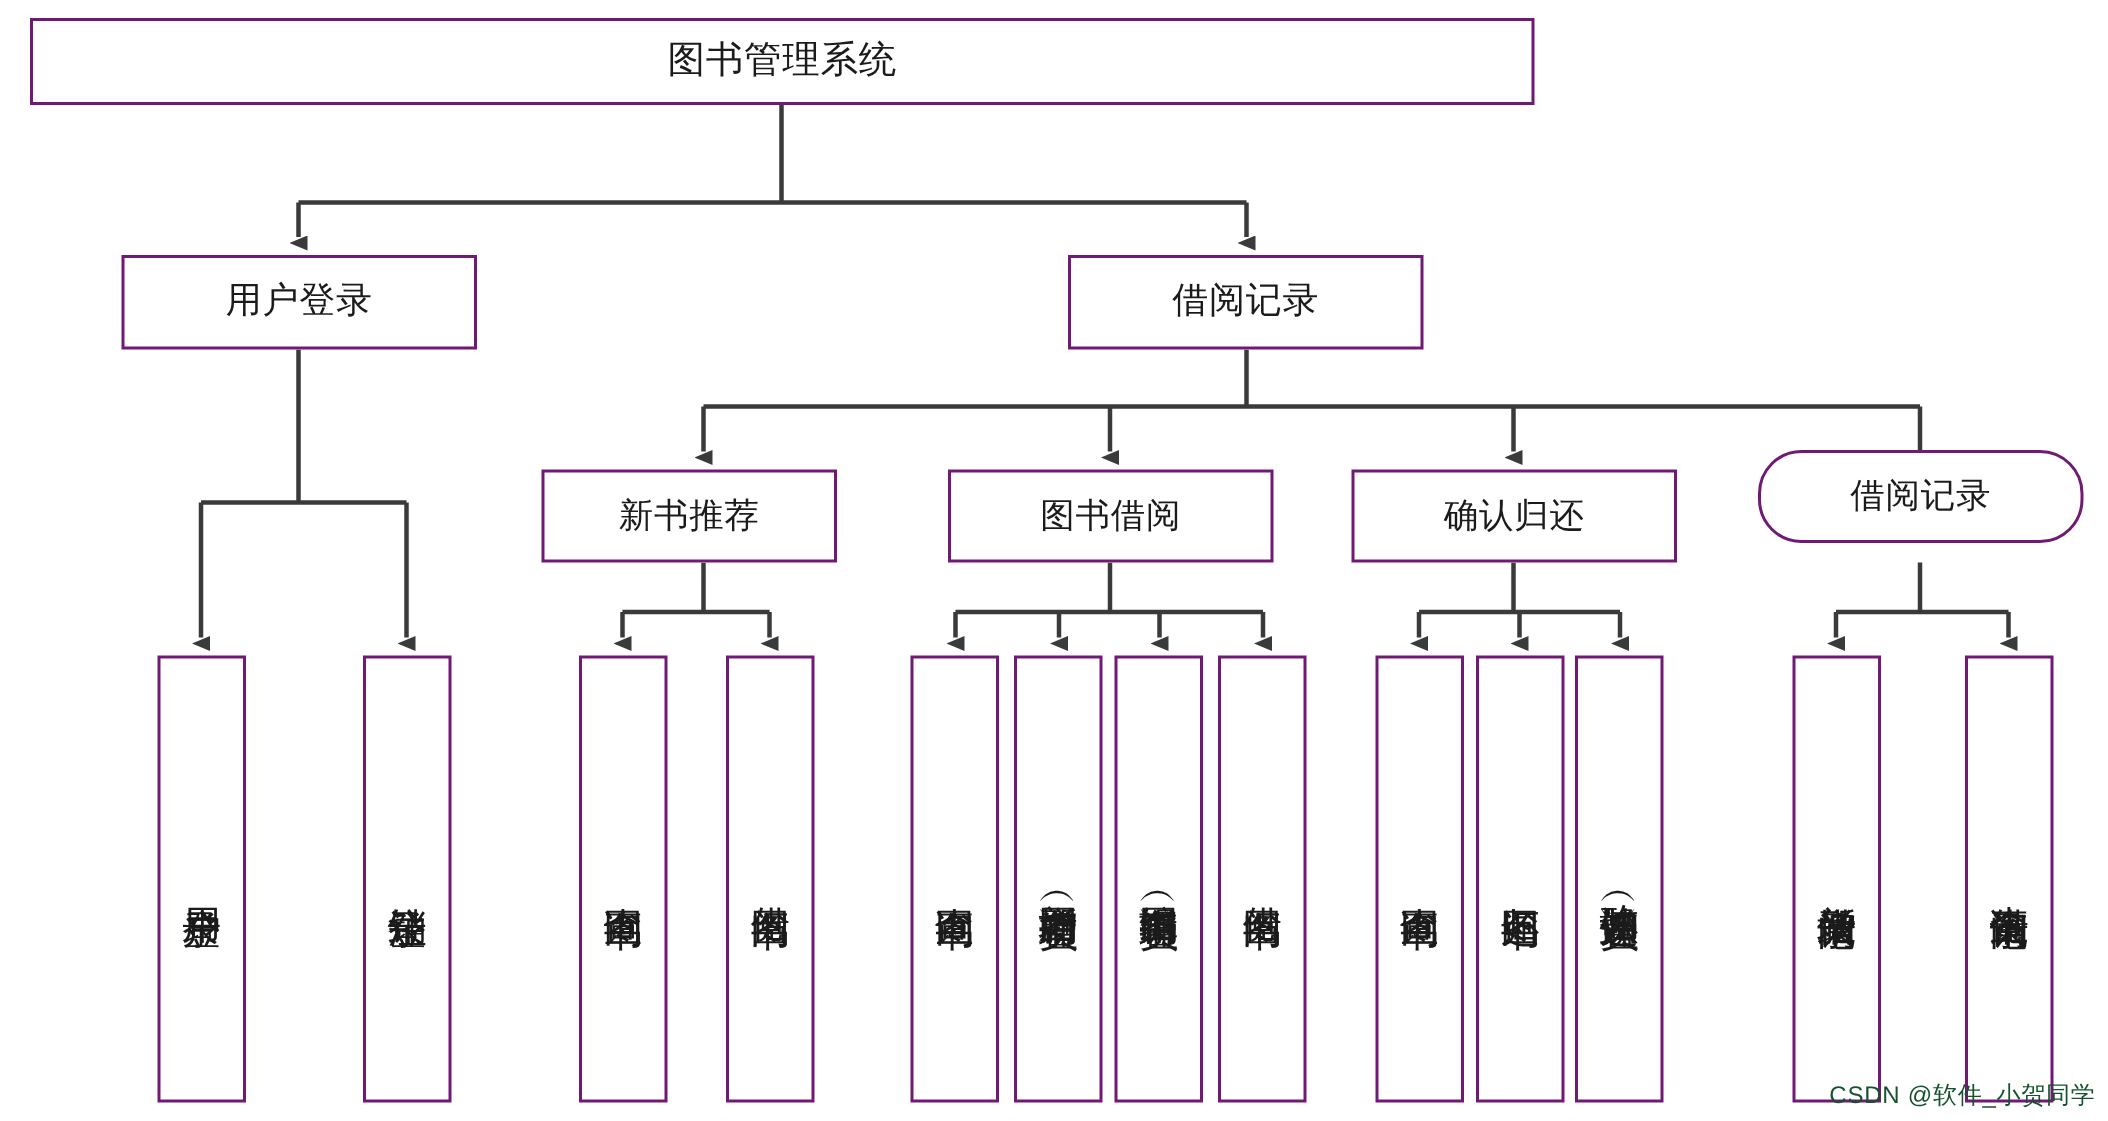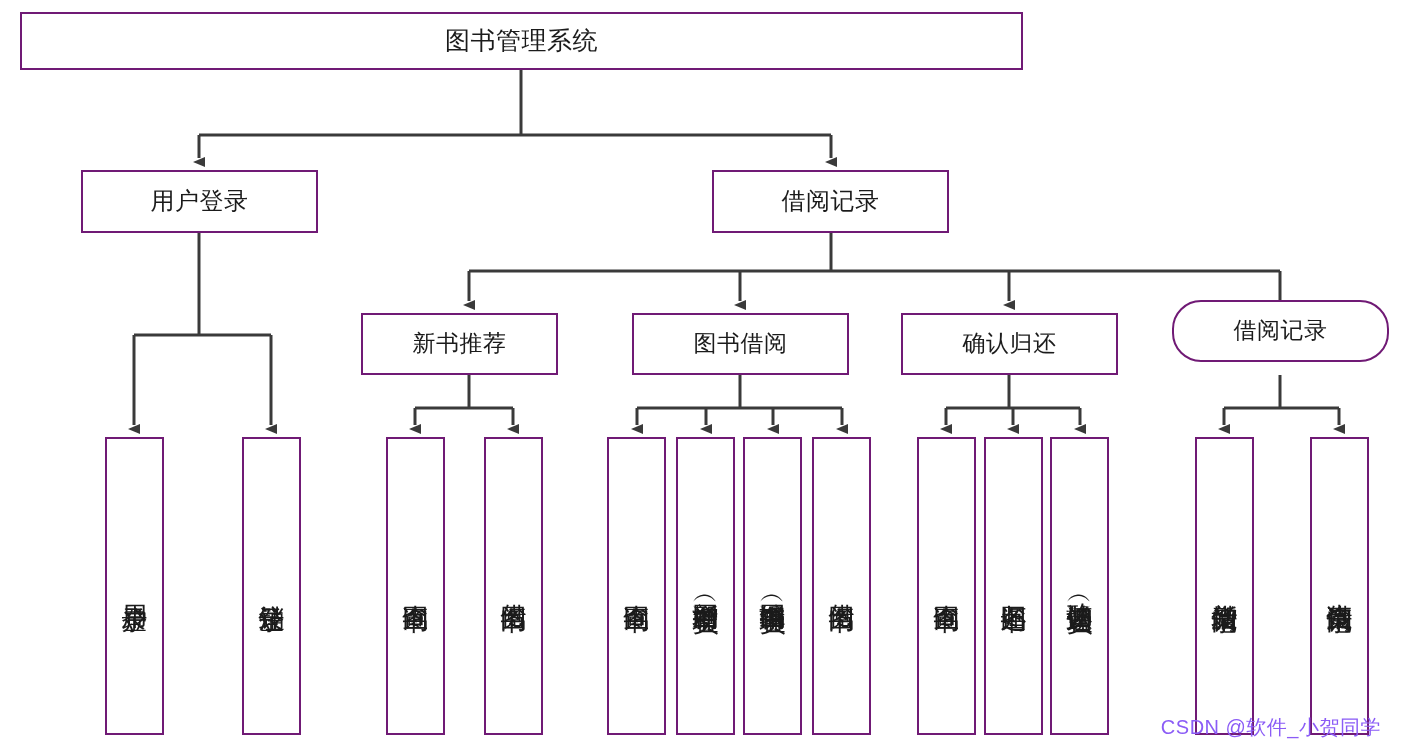--- a/index.html
+++ b/index.html
@@ -54,24 +54,24 @@
   .node.leaf .label {
     writing-mode: vertical-rl;
     text-orientation: upright;
     font-size: 26px;
     line-height: 1.12;
     letter-spacing: 1px;
     white-space: nowrap;
   }
   #watermark {
     position: absolute;
-    right: 24px;
+    right: 8px;
     bottom: 6px;
-    font-size: 20px;
-    color: #8b5cf6;
+    font-size: 16px;
+    color: #14532d;
     letter-spacing: 0.5px;
     z-index: 3;
     white-space: nowrap;
   }
 </style>
 </head>
 <body>
 
 <div id="canvas">
 

